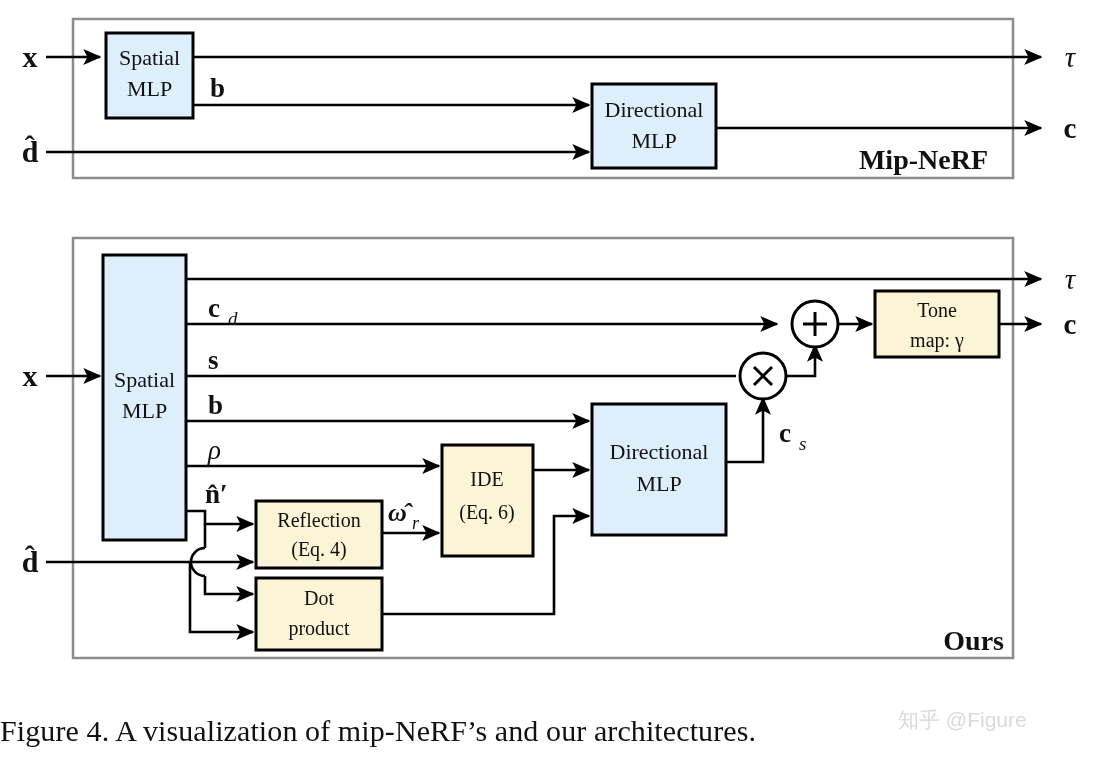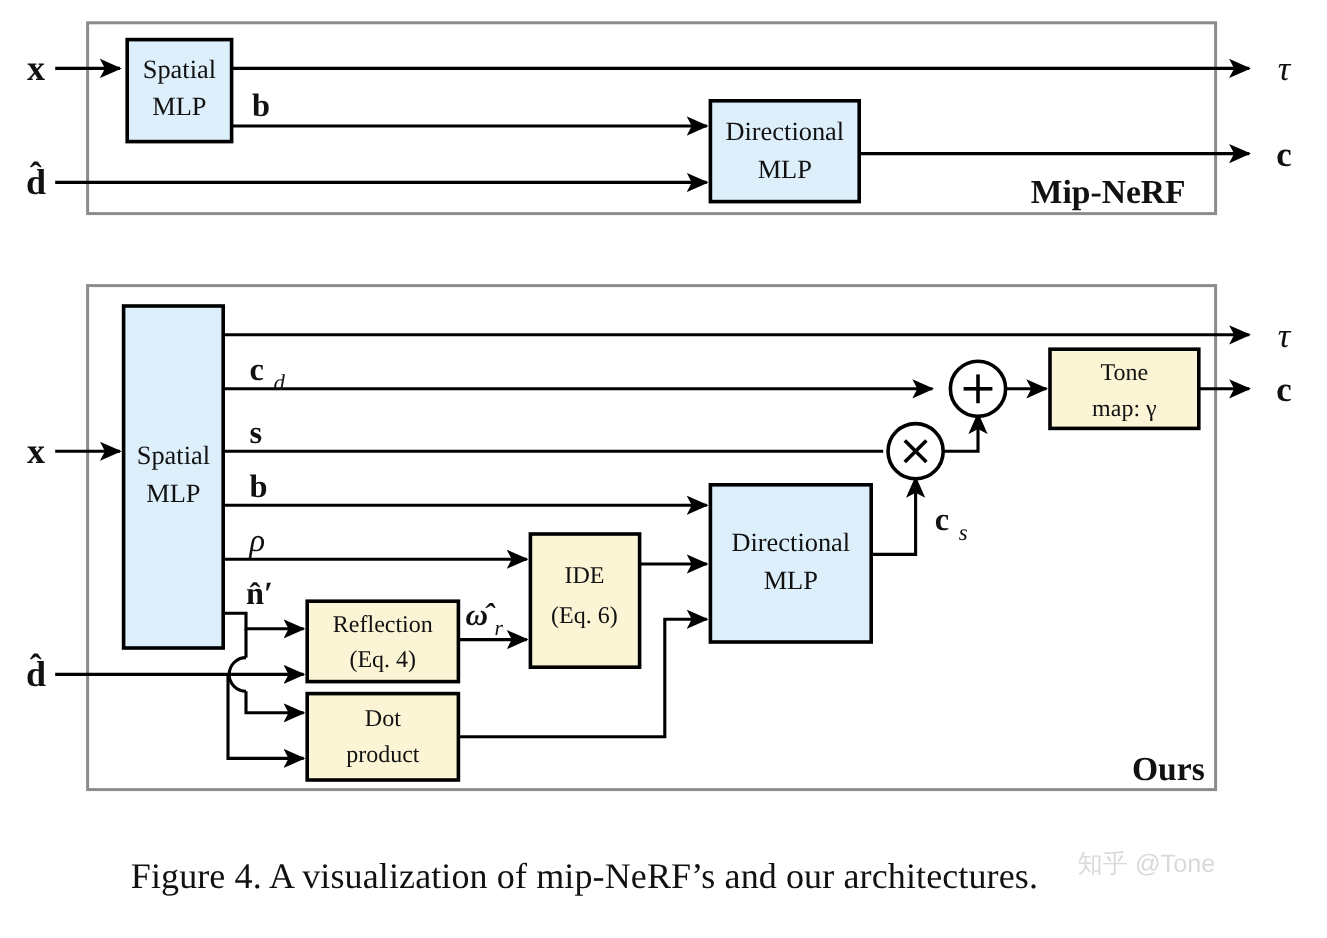--- a/index.html
+++ b/index.html
@@ -1,21 +1,21 @@
 <!DOCTYPE html>
 <html><head>
 <meta charset="utf-8">
 <style>
   html,body{margin:0;padding:0;background:#ffffff;}
   body{width:1106px;height:782px;font-family:"Liberation Serif",serif;overflow:hidden;}
   #stage{position:relative;width:1106px;height:782px;}
   svg{display:block;}
   .mlabel{font-family:"Liberation Serif",serif;}
   #caption{
-    position:absolute;left:0;top:714px;width:974px;text-align:center;
+    position:absolute;left:0;top:714px;width:974px;text-align:left;
     font-family:"Liberation Serif",serif;font-size:30px;color:#111;
     letter-spacing:0.1px;
   }
   #watermark{
     position:absolute;left:898px;top:706px;
     font-family:"Liberation Sans",sans-serif;font-size:21px;
     color:#d9d9d9;white-space:nowrap;pointer-events:none;
   }
 </style>
 </head>
@@ -155,14 +155,14 @@
     <text class="mlabel" x="30" y="572" font-size="30" font-weight="bold" text-anchor="middle" fill="#111">d̂</text>
 
     <text class="mlabel" x="1070" y="289" font-size="29" text-anchor="middle" fill="#111" font-style="italic">τ</text>
     <text class="mlabel" x="1070" y="334" font-size="29" font-weight="bold" text-anchor="middle" fill="#111">c</text>
 
     <text class="mlabel" x="1004" y="650" font-size="28" font-weight="bold" text-anchor="end" fill="#111">Ours</text>
   </g>
 </svg>
 
   <div id="caption">Figure 4. A visualization of mip-NeRF’s and our architectures.</div>
-  <div id="watermark">知乎 @Tone</div>
+  <div id="watermark">知乎 @Figure</div>
 </div>
 
 </body></html>

